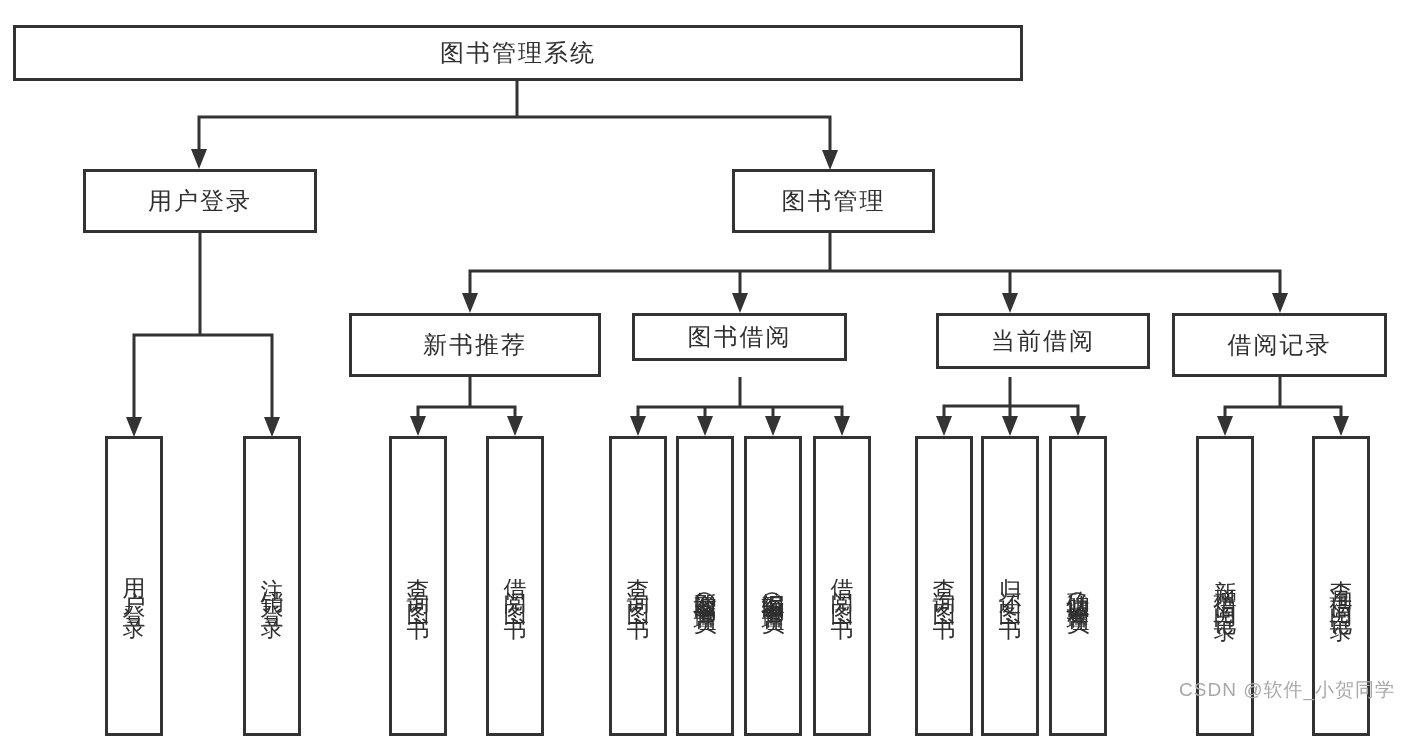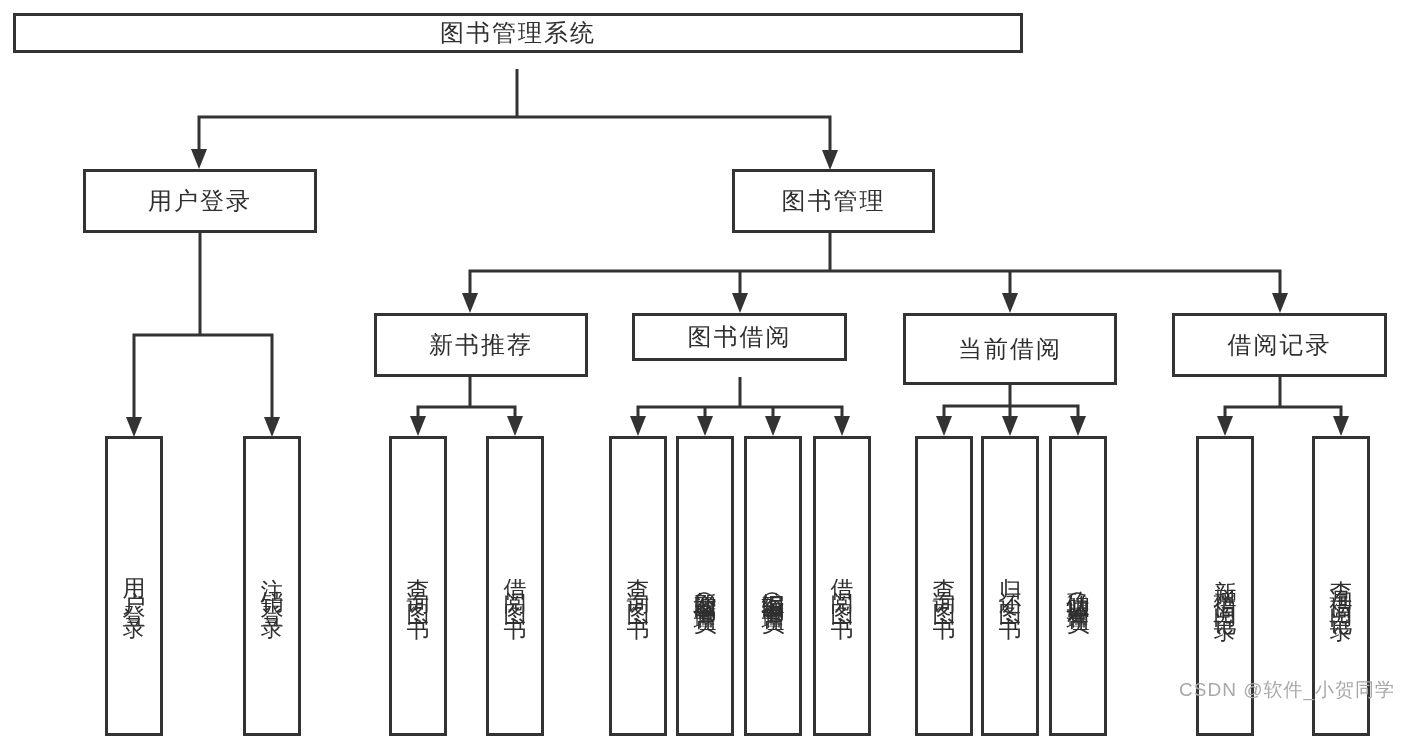--- a/index.html
+++ b/index.html
@@ -90,38 +90,38 @@
       <polygon points="765,416 781,416 773,436"></polygon>
       <polygon points="834,416 850,416 842,436"></polygon>
       <polygon points="936,416 952,416 944,436"></polygon>
       <polygon points="1002,416 1018,416 1010,436"></polygon>
       <polygon points="1070,416 1086,416 1078,436"></polygon>
       <polygon points="1217,416 1233,416 1225,436"></polygon>
       <polygon points="1333,416 1349,416 1341,436"></polygon>
     </g>
   </svg>
 
-  <div class="box hbox" style="left:13px;top:13px;width:1010px;height:40px">
+  <div class="box hbox" style="left:13px;top:25px;width:1010px;height:56px">
     <span>图书管理系统</span>
   </div>
 
   <div class="box hbox" style="left:83px;top:169px;width:234px;height:64px">
     <span>用户登录</span>
   </div>
   <div class="box hbox" style="left:732px;top:169px;width:203px;height:64px">
     <span>图书管理</span>
   </div>
 
-  <div class="box hbox" style="left:374px;top:313px;width:214px;height:64px">
+  <div class="box hbox" style="left:349px;top:313px;width:252px;height:64px">
     <span>新书推荐</span>
   </div>
   <div class="box hbox" style="left:632px;top:313px;width:215px;height:48px">
     <span>图书借阅</span>
   </div>
-  <div class="box hbox" style="left:903px;top:313px;width:214px;height:72px">
+  <div class="box hbox" style="left:936px;top:313px;width:214px;height:56px">
     <span>当前借阅</span>
   </div>
   <div class="box hbox" style="left:1172px;top:313px;width:215px;height:64px">
     <span>借阅记录</span>
   </div>
 
   <div class="box leaf" style="left:105px">
     <span style="letter-spacing: 13px;">用户登录</span>
   </div>
   <div class="box leaf" style="left:243px">

